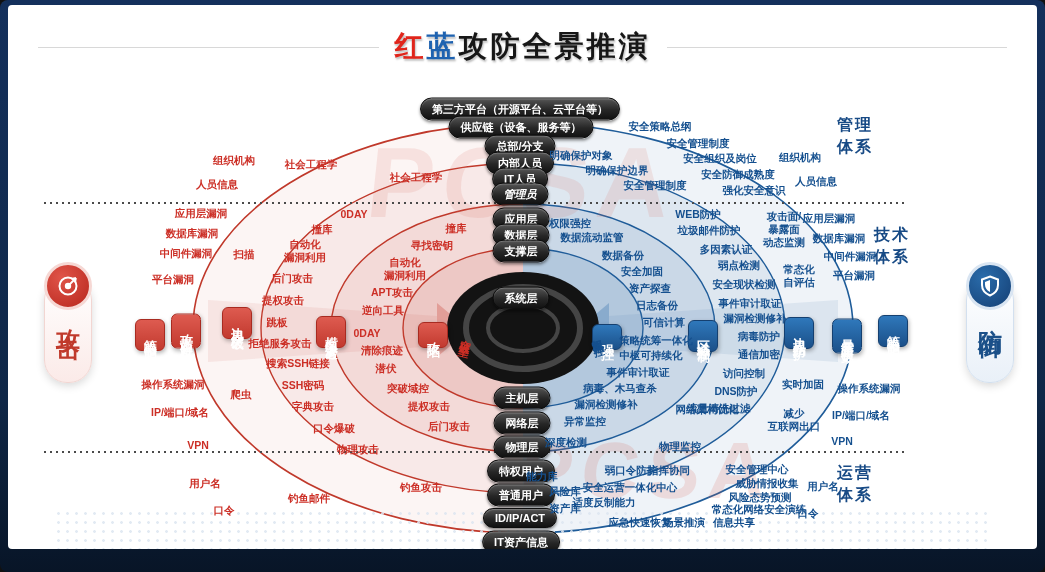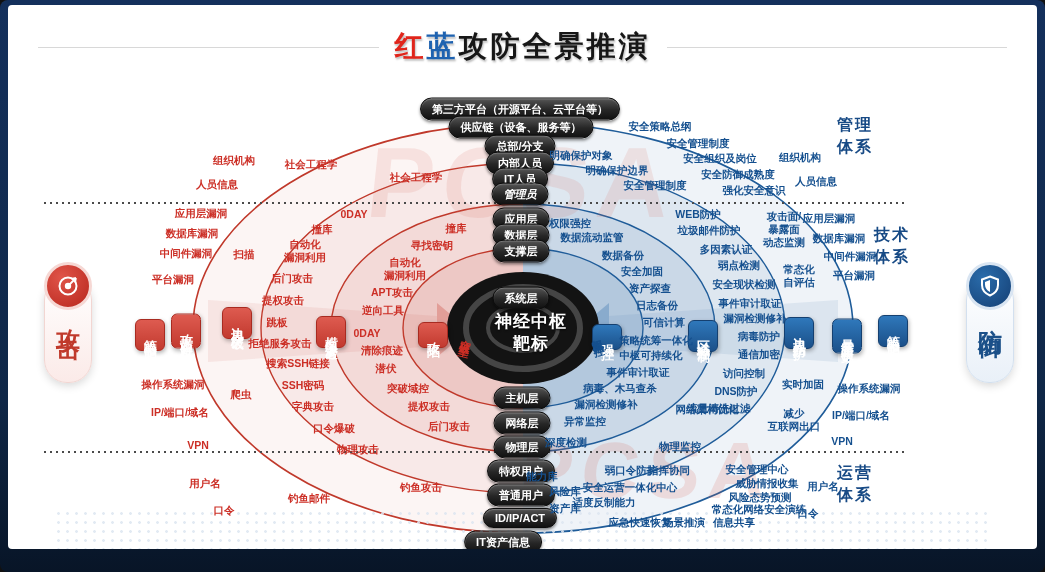--- a/index.html
+++ b/index.html
@@ -120,21 +120,21 @@
         <div class="black-pill" style="left: 513px; top: 214px;">应用层</div>
         <div class="black-pill" style="left: 513px; top: 230px;">数据层</div>
         <div class="black-pill" style="left: 513px; top: 246px;">支撑层</div>
         <div class="black-pill" style="left: 513px; top: 261px; margin-top: 32px;">系统层</div>
         <div class="black-pill" style="left: 514px; top: 393px;">主机层</div>
         <div class="black-pill" style="left: 514px; top: 418px;">网络层</div>
         <div class="black-pill" style="left: 514px; top: 442px;">物理层</div>
         <div class="black-pill" style="left: 513px; top: 466px;">特权用户</div>
         <div class="black-pill" style="left: 513px; top: 490px;">普通用户</div>
         <div class="black-pill" style="left: 512px; top: 513px;">ID/IP/ACT</div>
-        <div class="black-pill" style="left: 495px; top: 537px;">IT资产信息</div>
+        <div class="black-pill" style="left: 513px; top: 537px;">IT资产信息</div>
         <div class="v-pill red" style="left: 142px; top: 330px;">策略制定</div>
         <div class="v-pill red" style="left: 178px; top: 326px;">攻击面分析</div>
         <div class="v-pill red" style="left: 229px; top: 318px;">边界突破</div>
         <div class="v-pill red" style="left: 323px; top: 327px;">横向渗透</div>
         <div class="v-pill red" style="left: 425px; top: 330px;">攻陷</div>
         <div class="v-pill blue" style="left: 599px; top: 332px;">强控</div>
         <div class="v-pill blue" style="left: 695px; top: 331px;">区域控制</div>
         <div class="v-pill blue" style="left: 791px; top: 328px;">边界防护</div>
         <div class="v-pill blue" style="left: 839px; top: 331px;">暴露面收敛</div>
         <div class="v-pill blue" style="left: 885px; top: 326px;">策略制定</div>
@@ -252,24 +252,20 @@
         <div class="lbl blue" style="left: 557px; top: 504px;">资产库</div>
         <div class="lbl blue vert" style="left: 586px; top: 330px; transform: translate(-50%, -50%) rotate(-14deg);">权限强控</div>
         <div class="section-title" style="left: 847px; top: 131px;">管理
 体系</div>
         <div class="section-title" style="left: 884px; top: 224px; margin-top: 17px;">技术
 体系</div>
         <div class="section-title" style="left: 847px; top: 479px;">运营
 体系</div>
       </div>
 
-    <div class="center-target">
-      <span>神经中枢</span><br>
-      <span>靶标</span>
-    </div>
 
     <div class="side-badge attack">
       <div class="badge-icon">
         <svg width="24" height="24" viewBox="0 0 24 24">
             <circle cx="12" cy="12" r="8.5" fill="none" stroke="#fff" stroke-width="2"></circle>
             <circle cx="12" cy="12" r="3.2" fill="#fff"></circle>
             <path d="M12 12 L20 4 M20 4 l-4.5 1 M20 4 l-1 4.5" stroke="#fff" stroke-width="1.8" fill="none"></path>
           </svg>
       </div>
       <div class="badge-label">攻击</div>

